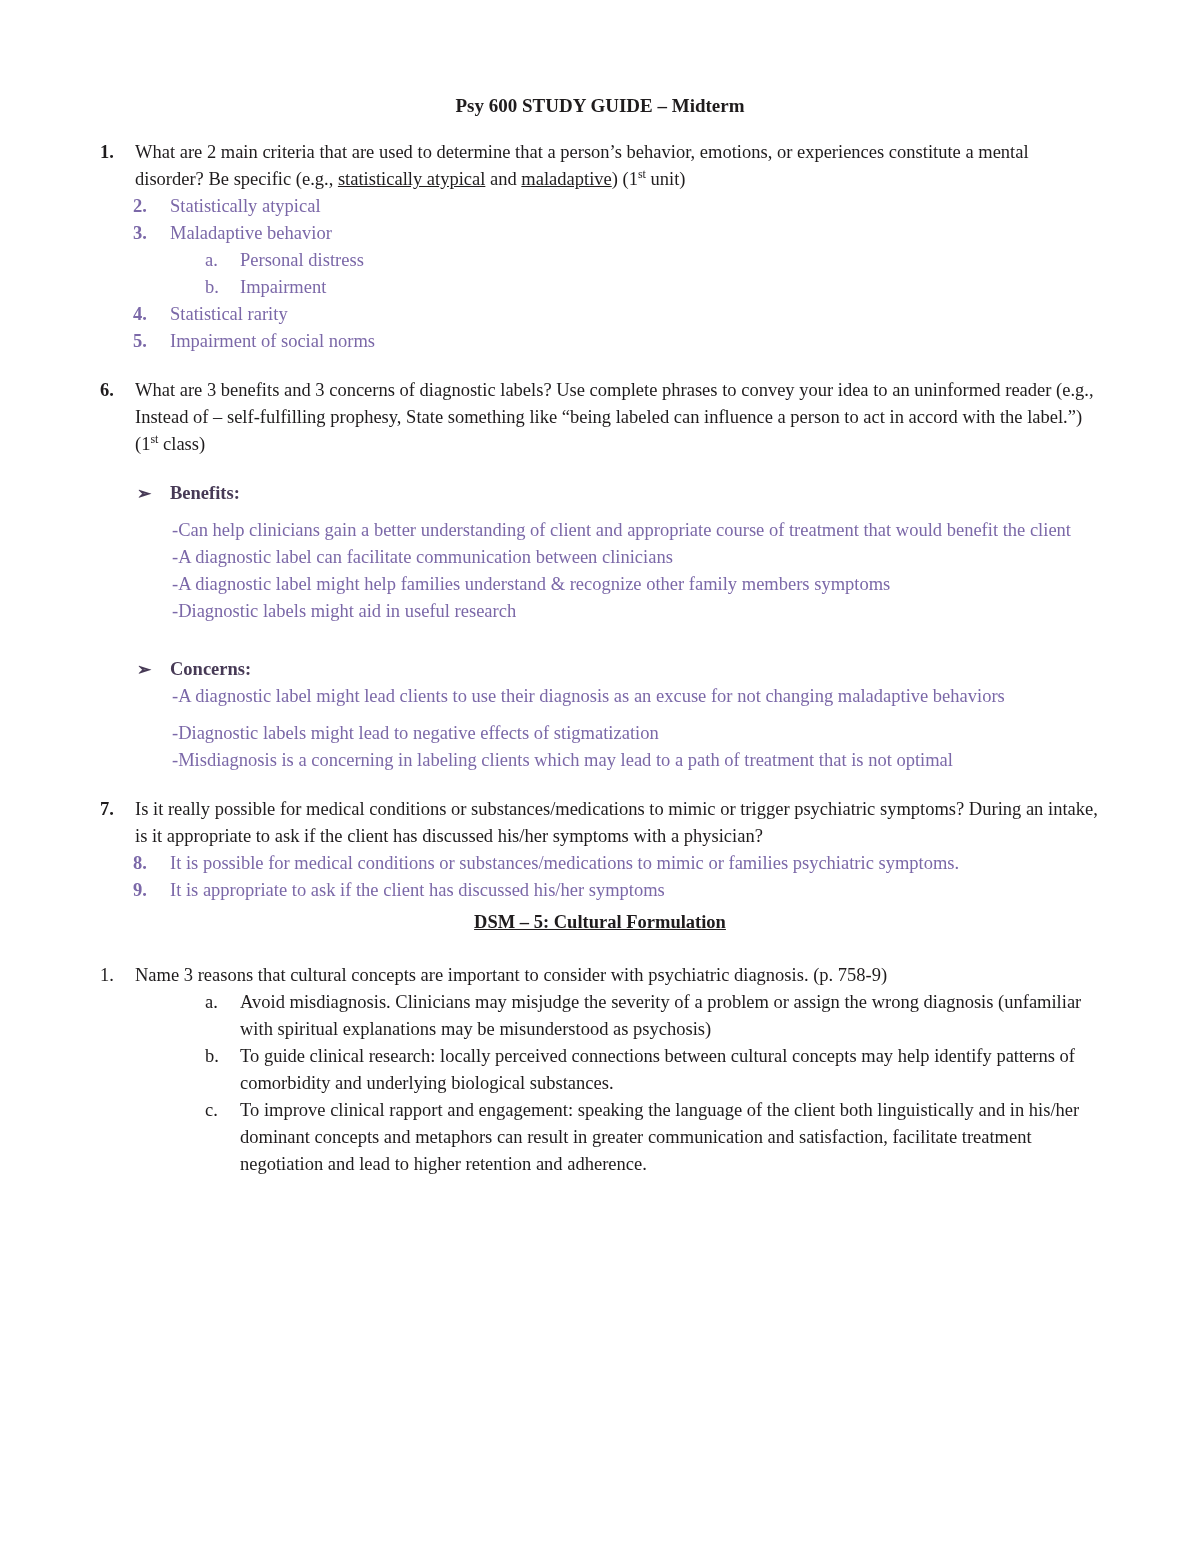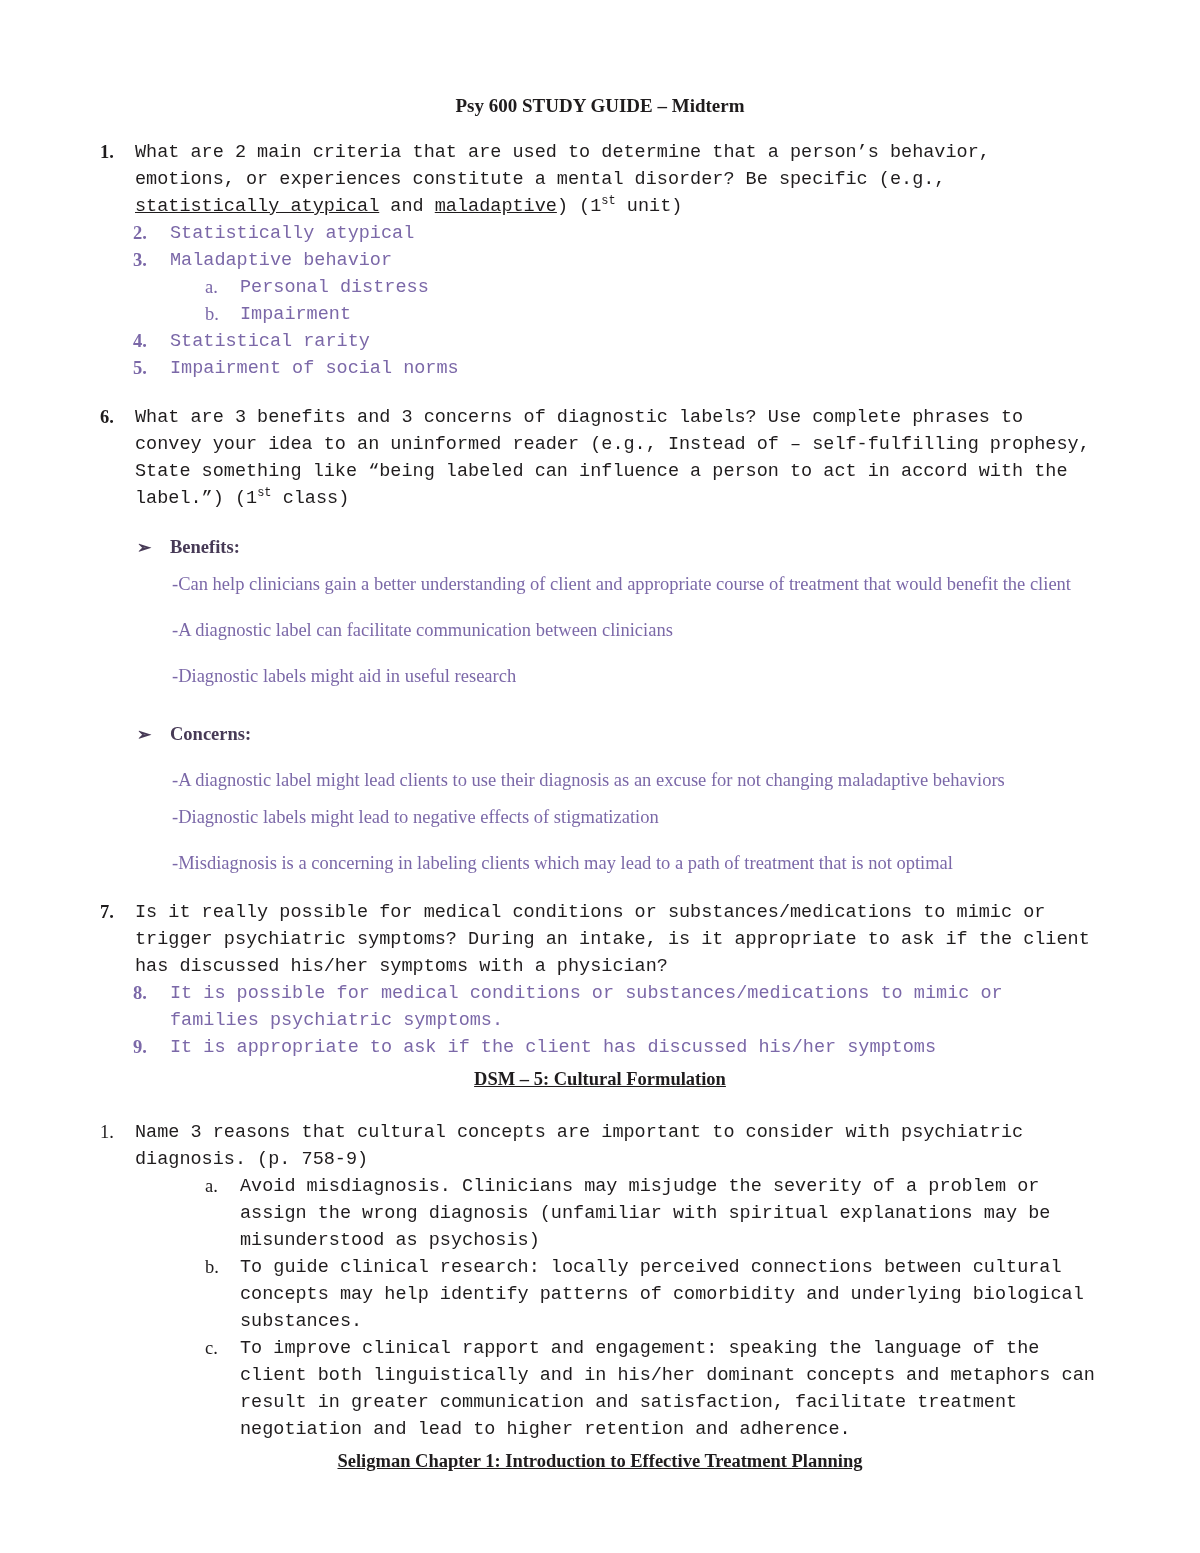--- a/index.html
+++ b/index.html
@@ -17,39 +17,39 @@
   }
   .title {
     text-align: center;
     font-weight: bold;
     font-size: 19px;
     margin: 0 0 20px 0;
   }
   .row { display: flex; }
   .marker { flex: 0 0 35px; }
   .bold { font-weight: bold; }
-  .body { flex: 1; font-family: Liberation Mono, monospace; }
+  .body { flex: 1; }
   .purple { color: var(--purple, #7b68a8); }
   .lvl1 { margin-left: 33px; }
   .lvl1 > .marker { flex: 0 0 37px; }
   .lvl2 { margin-left: 105px; }
   .lvl2 > .marker { flex: 0 0 35px; }
   .ul { text-decoration: underline; }
   sup { font-size: 12px; vertical-align: super; line-height: 0; }
   .gap-q { margin-top: 22px; }
   .arrow-row {
     display: flex;
     margin-left: 37px;
     margin-top: 22px;
     font-weight: bold;
     color: var(--label, #473a56);
   }
   .arrow-row.gap-lg { margin-top: 31px; }
   .arrow { flex: 0 0 33px; font-size: 17px; }
-  .bullet-para { margin-left: 72px; color: var(--purple, #7b68a8); margin-top: 19px; }
+  .bullet-para { margin-left: 72px; color: var(--purple, #7b68a8); }
   .first-bullet { margin-top: 10px; }
   .heading {
     text-align: center;
     font-weight: bold;
     margin-top: 5px;
   }
   .heading .hd-text { text-decoration: underline; }
   .gap-md { margin-top: 26px; }
 </style>
 </head>
@@ -93,20 +93,21 @@
     <span class="marker bold">6.</span>
     <span class="body"><span>What are 3 benefits and 3 concerns of diagnostic labels?  Use complete phrases to convey your idea to an uninformed reader (e.g., Instead of – self-fulfilling prophesy, State something like “being labeled can influence a person to act in accord with the label.”) (1</span><sup>st</sup><span> class)</span></span>
   </div>
 
   <div class="arrow-row">
     <span class="arrow">➢</span>
     <span>Benefits:</span>
   </div>
   <div class="bullet-para first-bullet">-Can help clinicians gain a better understanding of client and appropriate course of treatment that would benefit the client</div>
   <div class="bullet-para">-A diagnostic label can facilitate communication between clinicians</div>
+  <div class="bullet-para">-A diagnostic label might help families understand &amp; recognize other family members symptoms</div>
   <div class="bullet-para">-Diagnostic labels might aid in useful research</div>
 
   <div class="arrow-row gap-lg">
     <span class="arrow">➢</span>
     <span>Concerns:</span>
   </div>
   <div class="bullet-para">-A diagnostic label might lead clients to use their diagnosis as an excuse for not changing maladaptive behaviors</div>
   <div class="bullet-para first-bullet">-Diagnostic labels might lead to negative effects of stigmatization</div>
   <div class="bullet-para">-Misdiagnosis is a concerning in labeling clients which may lead to a path of treatment that is not optimal</div>
 
@@ -137,17 +138,14 @@
   </div>
   <div class="row lvl2">
     <span class="marker">b.</span>
     <span class="body">To guide clinical research: locally perceived connections between cultural concepts may help identify patterns of comorbidity and underlying biological substances.</span>
   </div>
   <div class="row lvl2">
     <span class="marker">c.</span>
     <span class="body">To improve clinical rapport and engagement: speaking the language of the client both linguistically and in his/her dominant concepts and metaphors can result in greater communication and satisfaction, facilitate treatment negotiation and lead to higher retention  and  adherence.</span>
   </div>
 
-  <div class="heading">
-    <span class="hd-text">Seligman Chapter 1: Introduction to Effective Treatment Planning</span>
-  </div>
 
 </div>
 
 </body></html>

